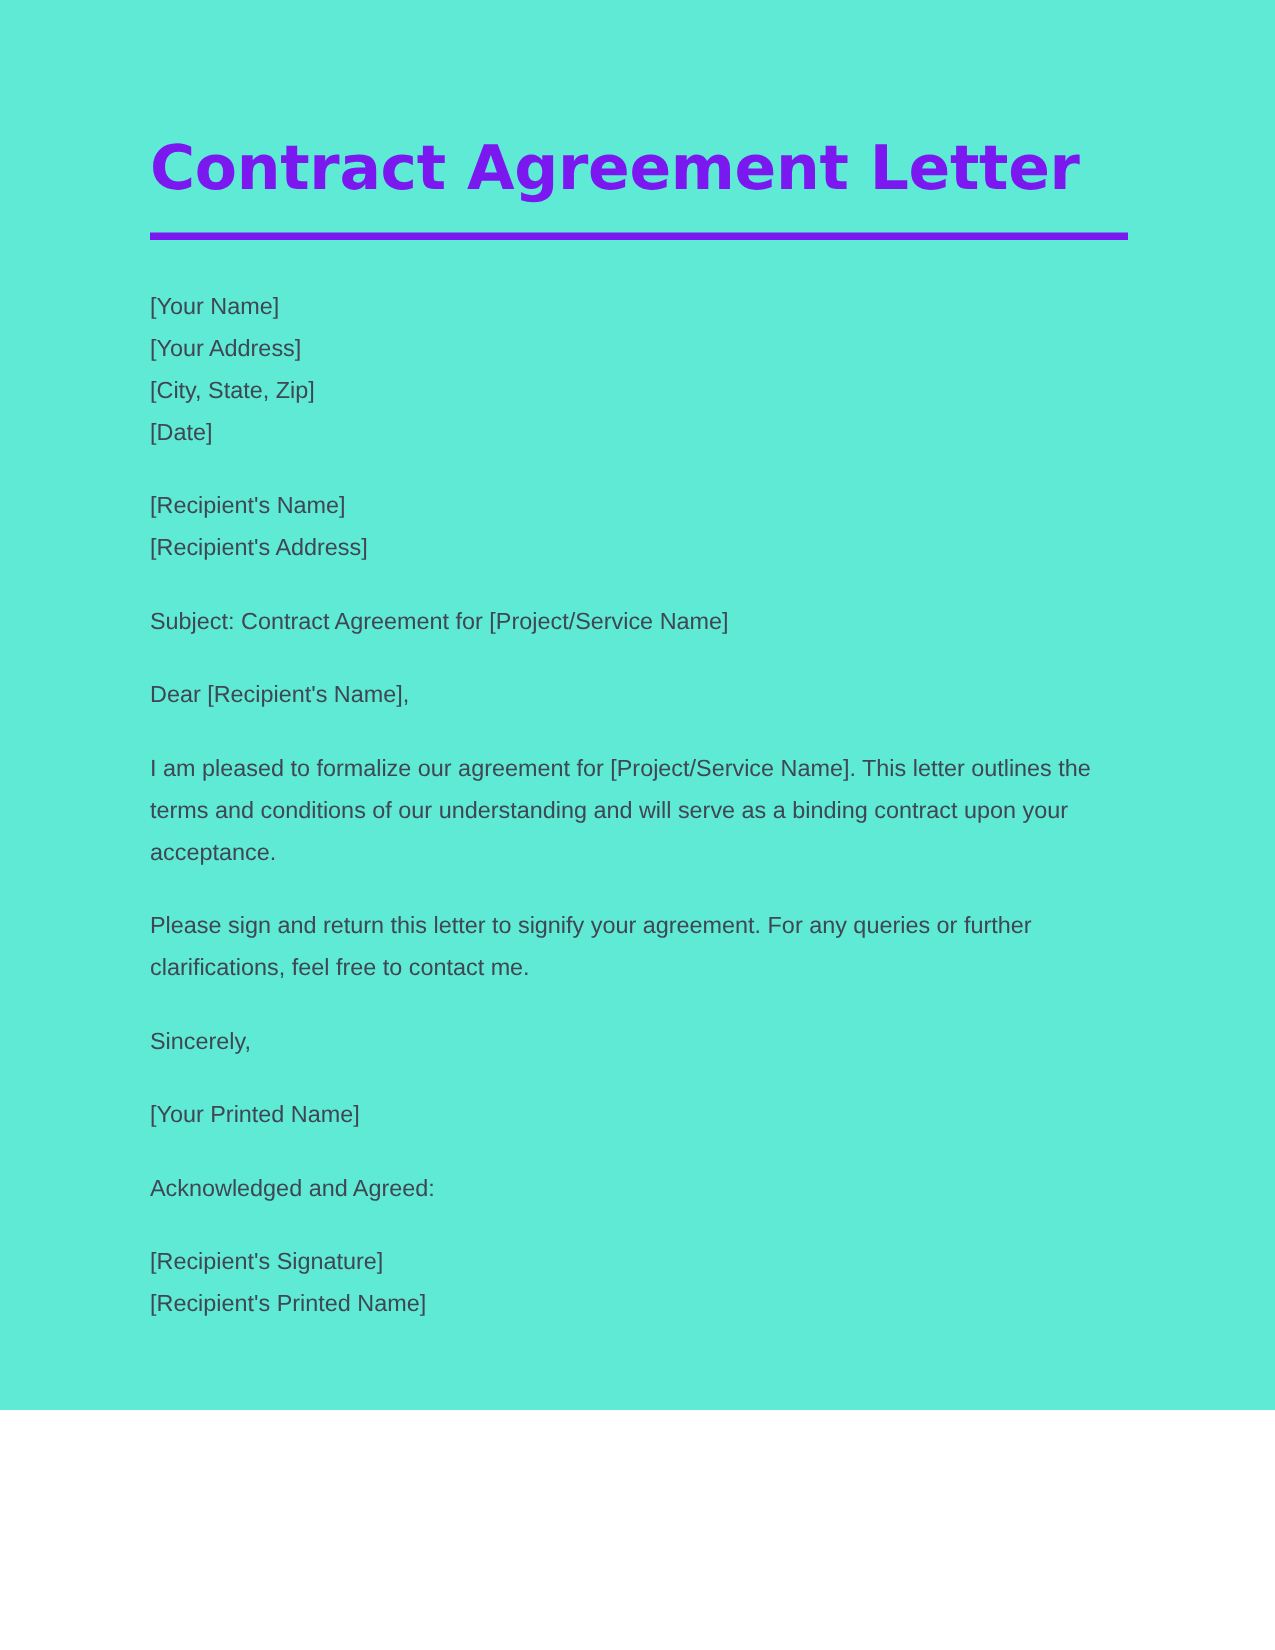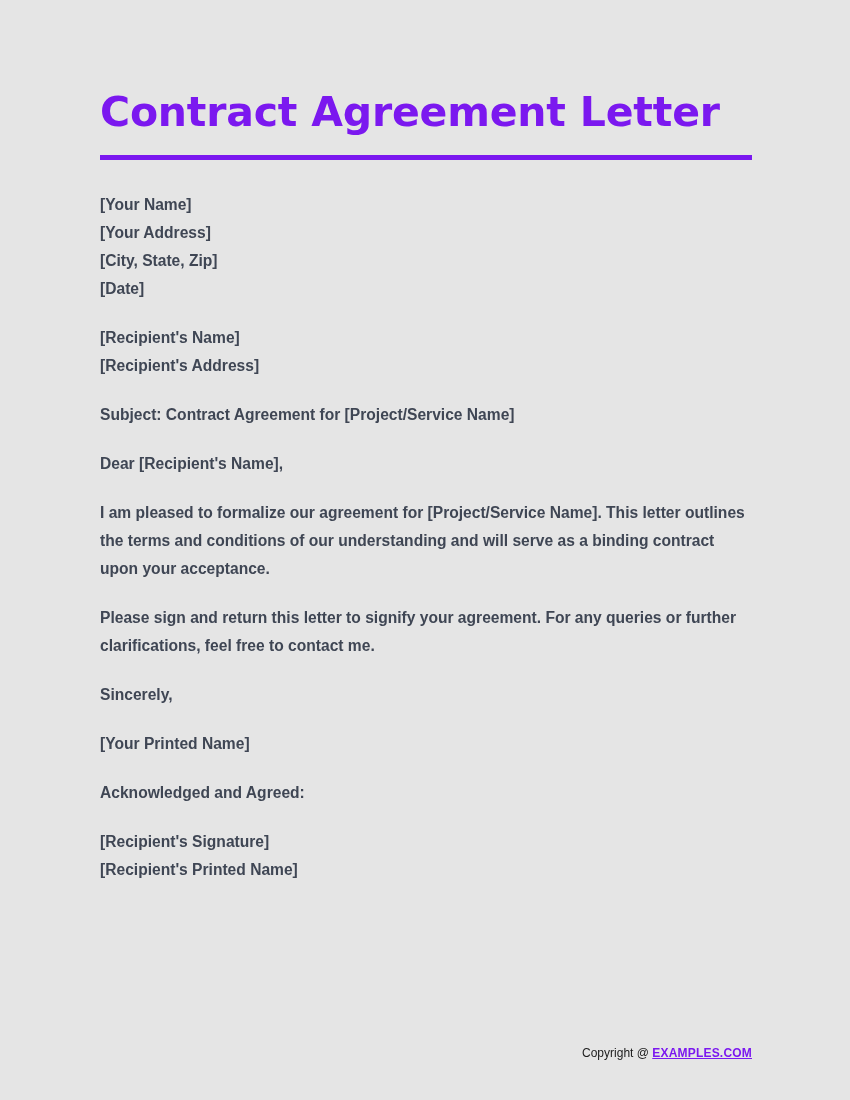--- a/index.html
+++ b/index.html
@@ -10,23 +10,23 @@
     width: 850px;
     height: 1100px;
     background: #ffffff;
     font-family: "Liberation Sans", sans-serif;
     -webkit-font-smoothing: antialiased;
   }
 
   .page {
     position: relative;
     width: 850px;
-    height: 1100px;
+    height: 940px;
     box-sizing: border-box;
-    background: #e5e5e5;
+    background: #5eead4;
     overflow: hidden;
   }
 
   .content {
     position: absolute;
     left: 100px;
     top: 0;
     width: 652px;
   }
 
@@ -58,21 +58,20 @@
 
   .block {
     margin: 0 0 21px 0;
   }
   .block:last-child {
     margin-bottom: 0;
   }
   .line {
     display: block;
     white-space: pre-wrap;
-    font-weight: bold;
   }
 
   .footer {
     position: absolute;
     left: 100px;
     top: 1042px;
     width: 652px;
     text-align: right;
     font-size: 12px;
     line-height: 22px;

